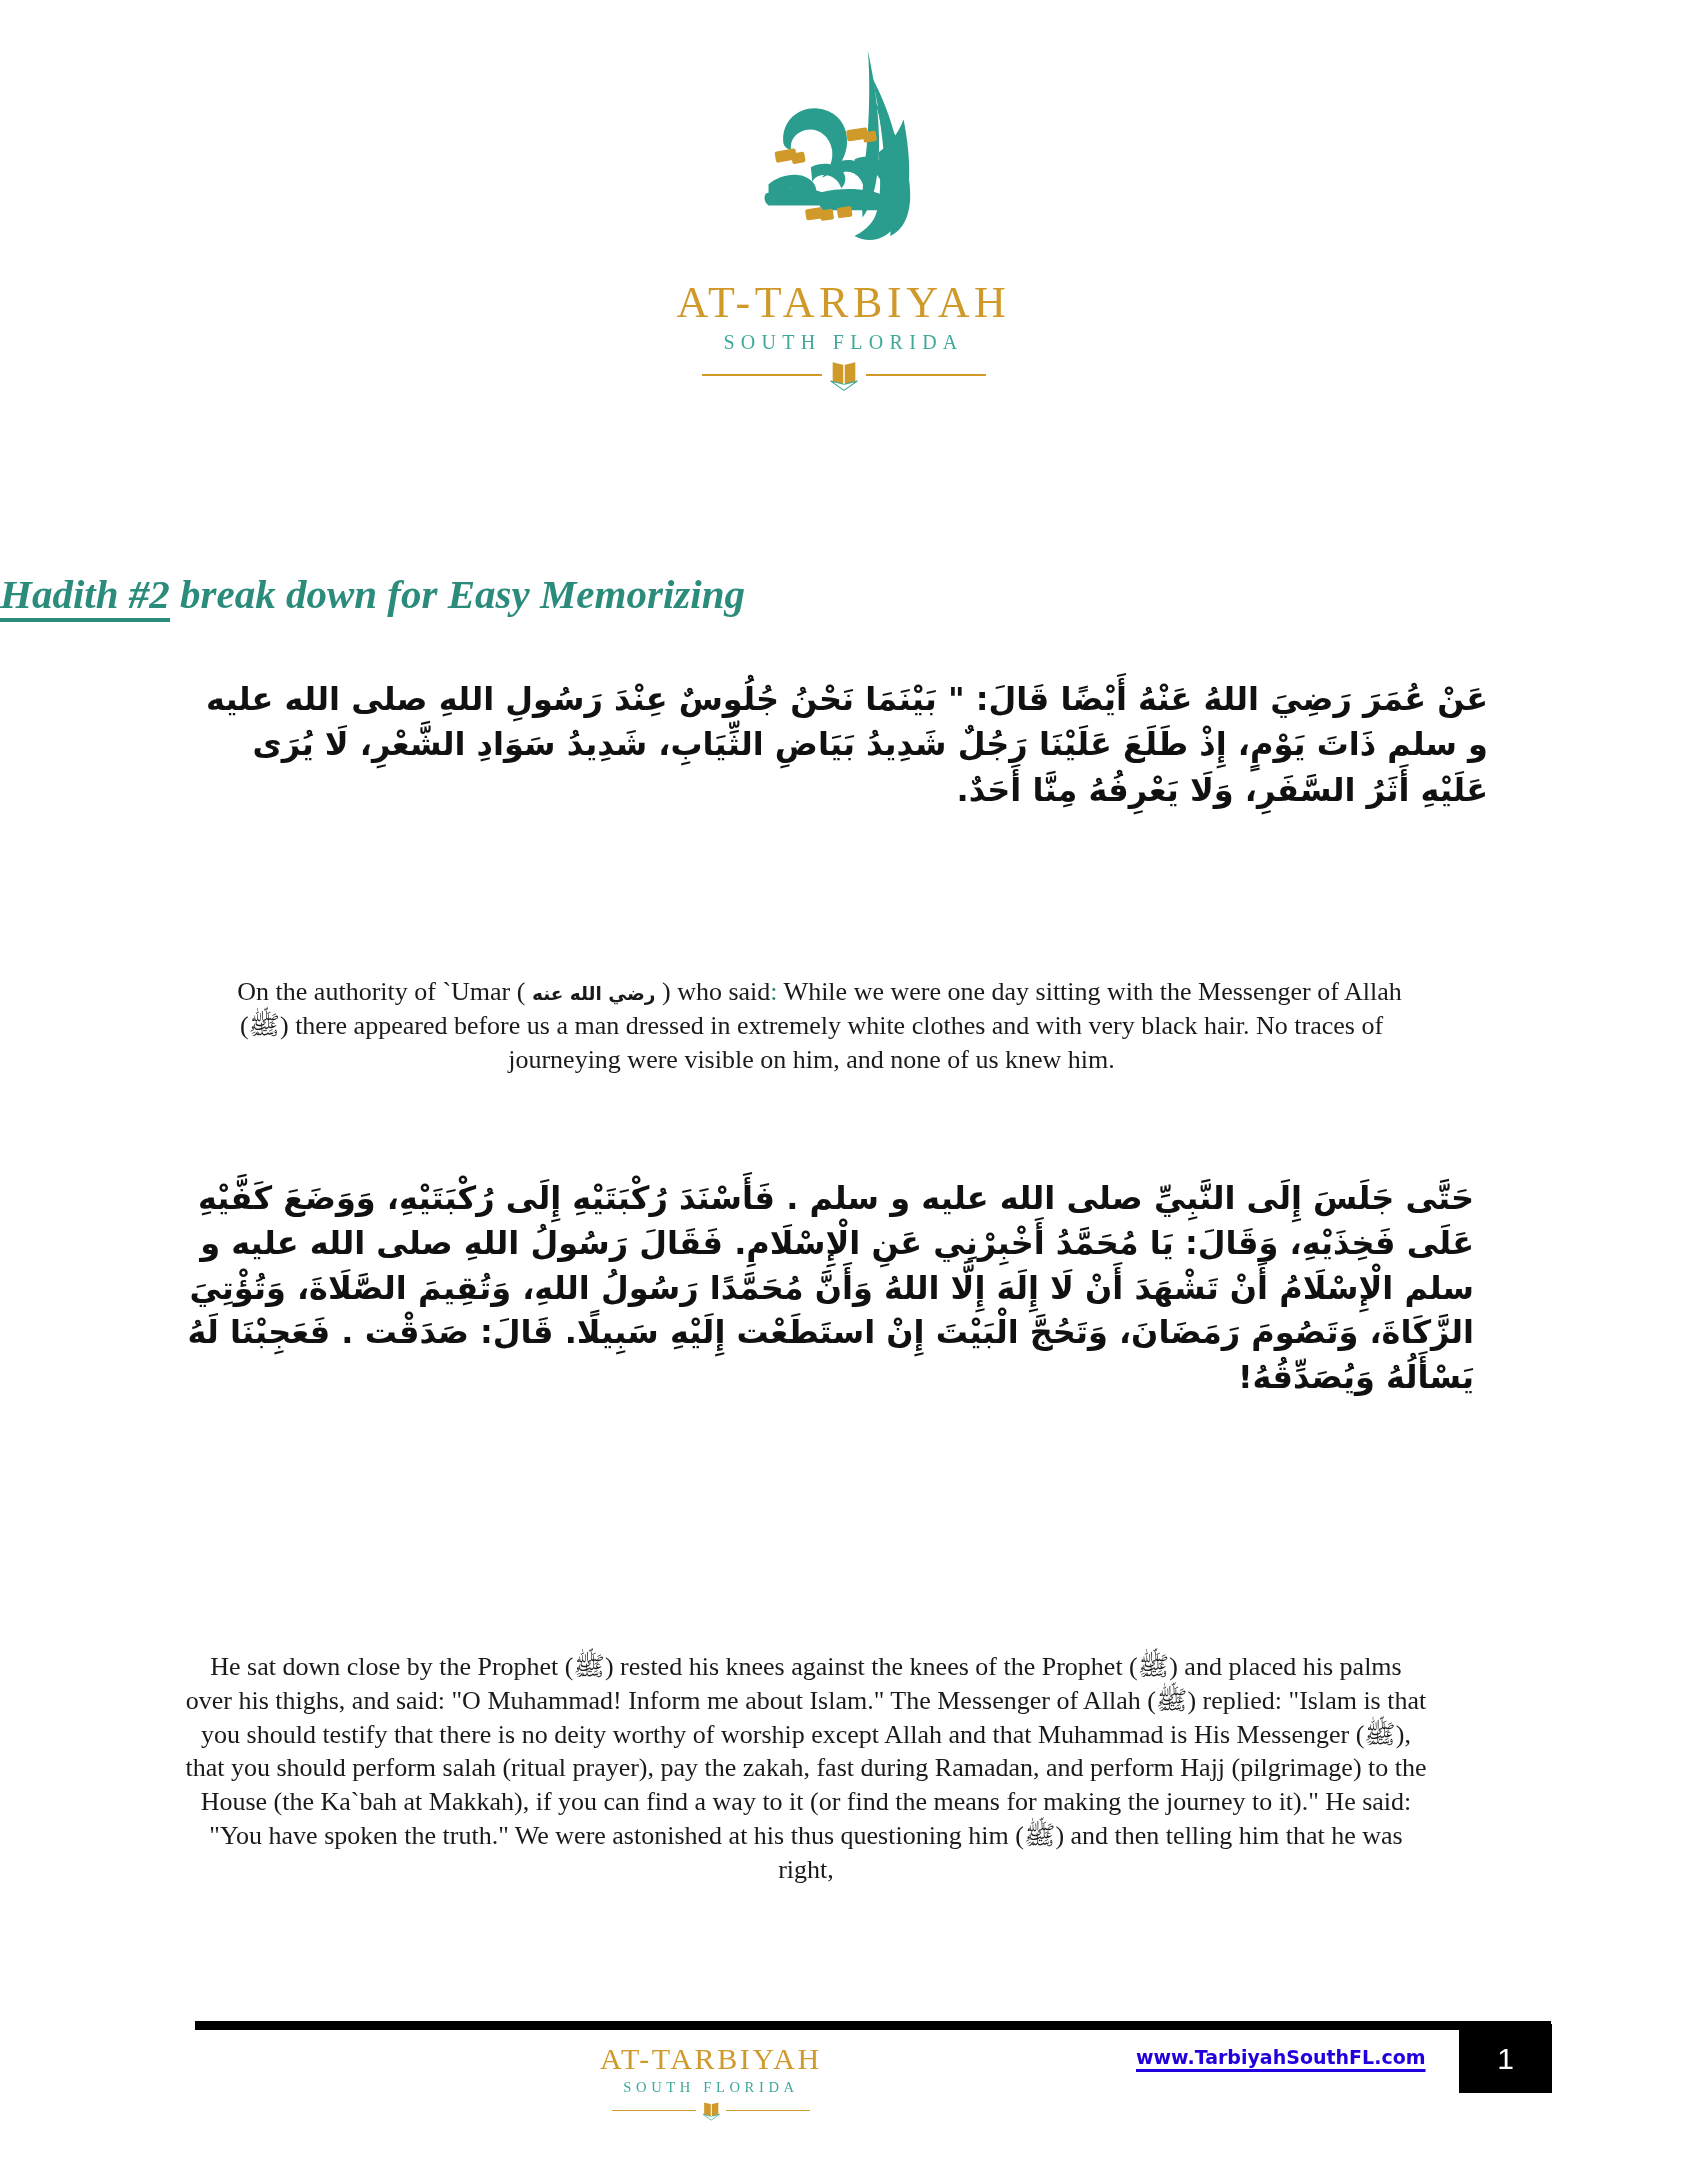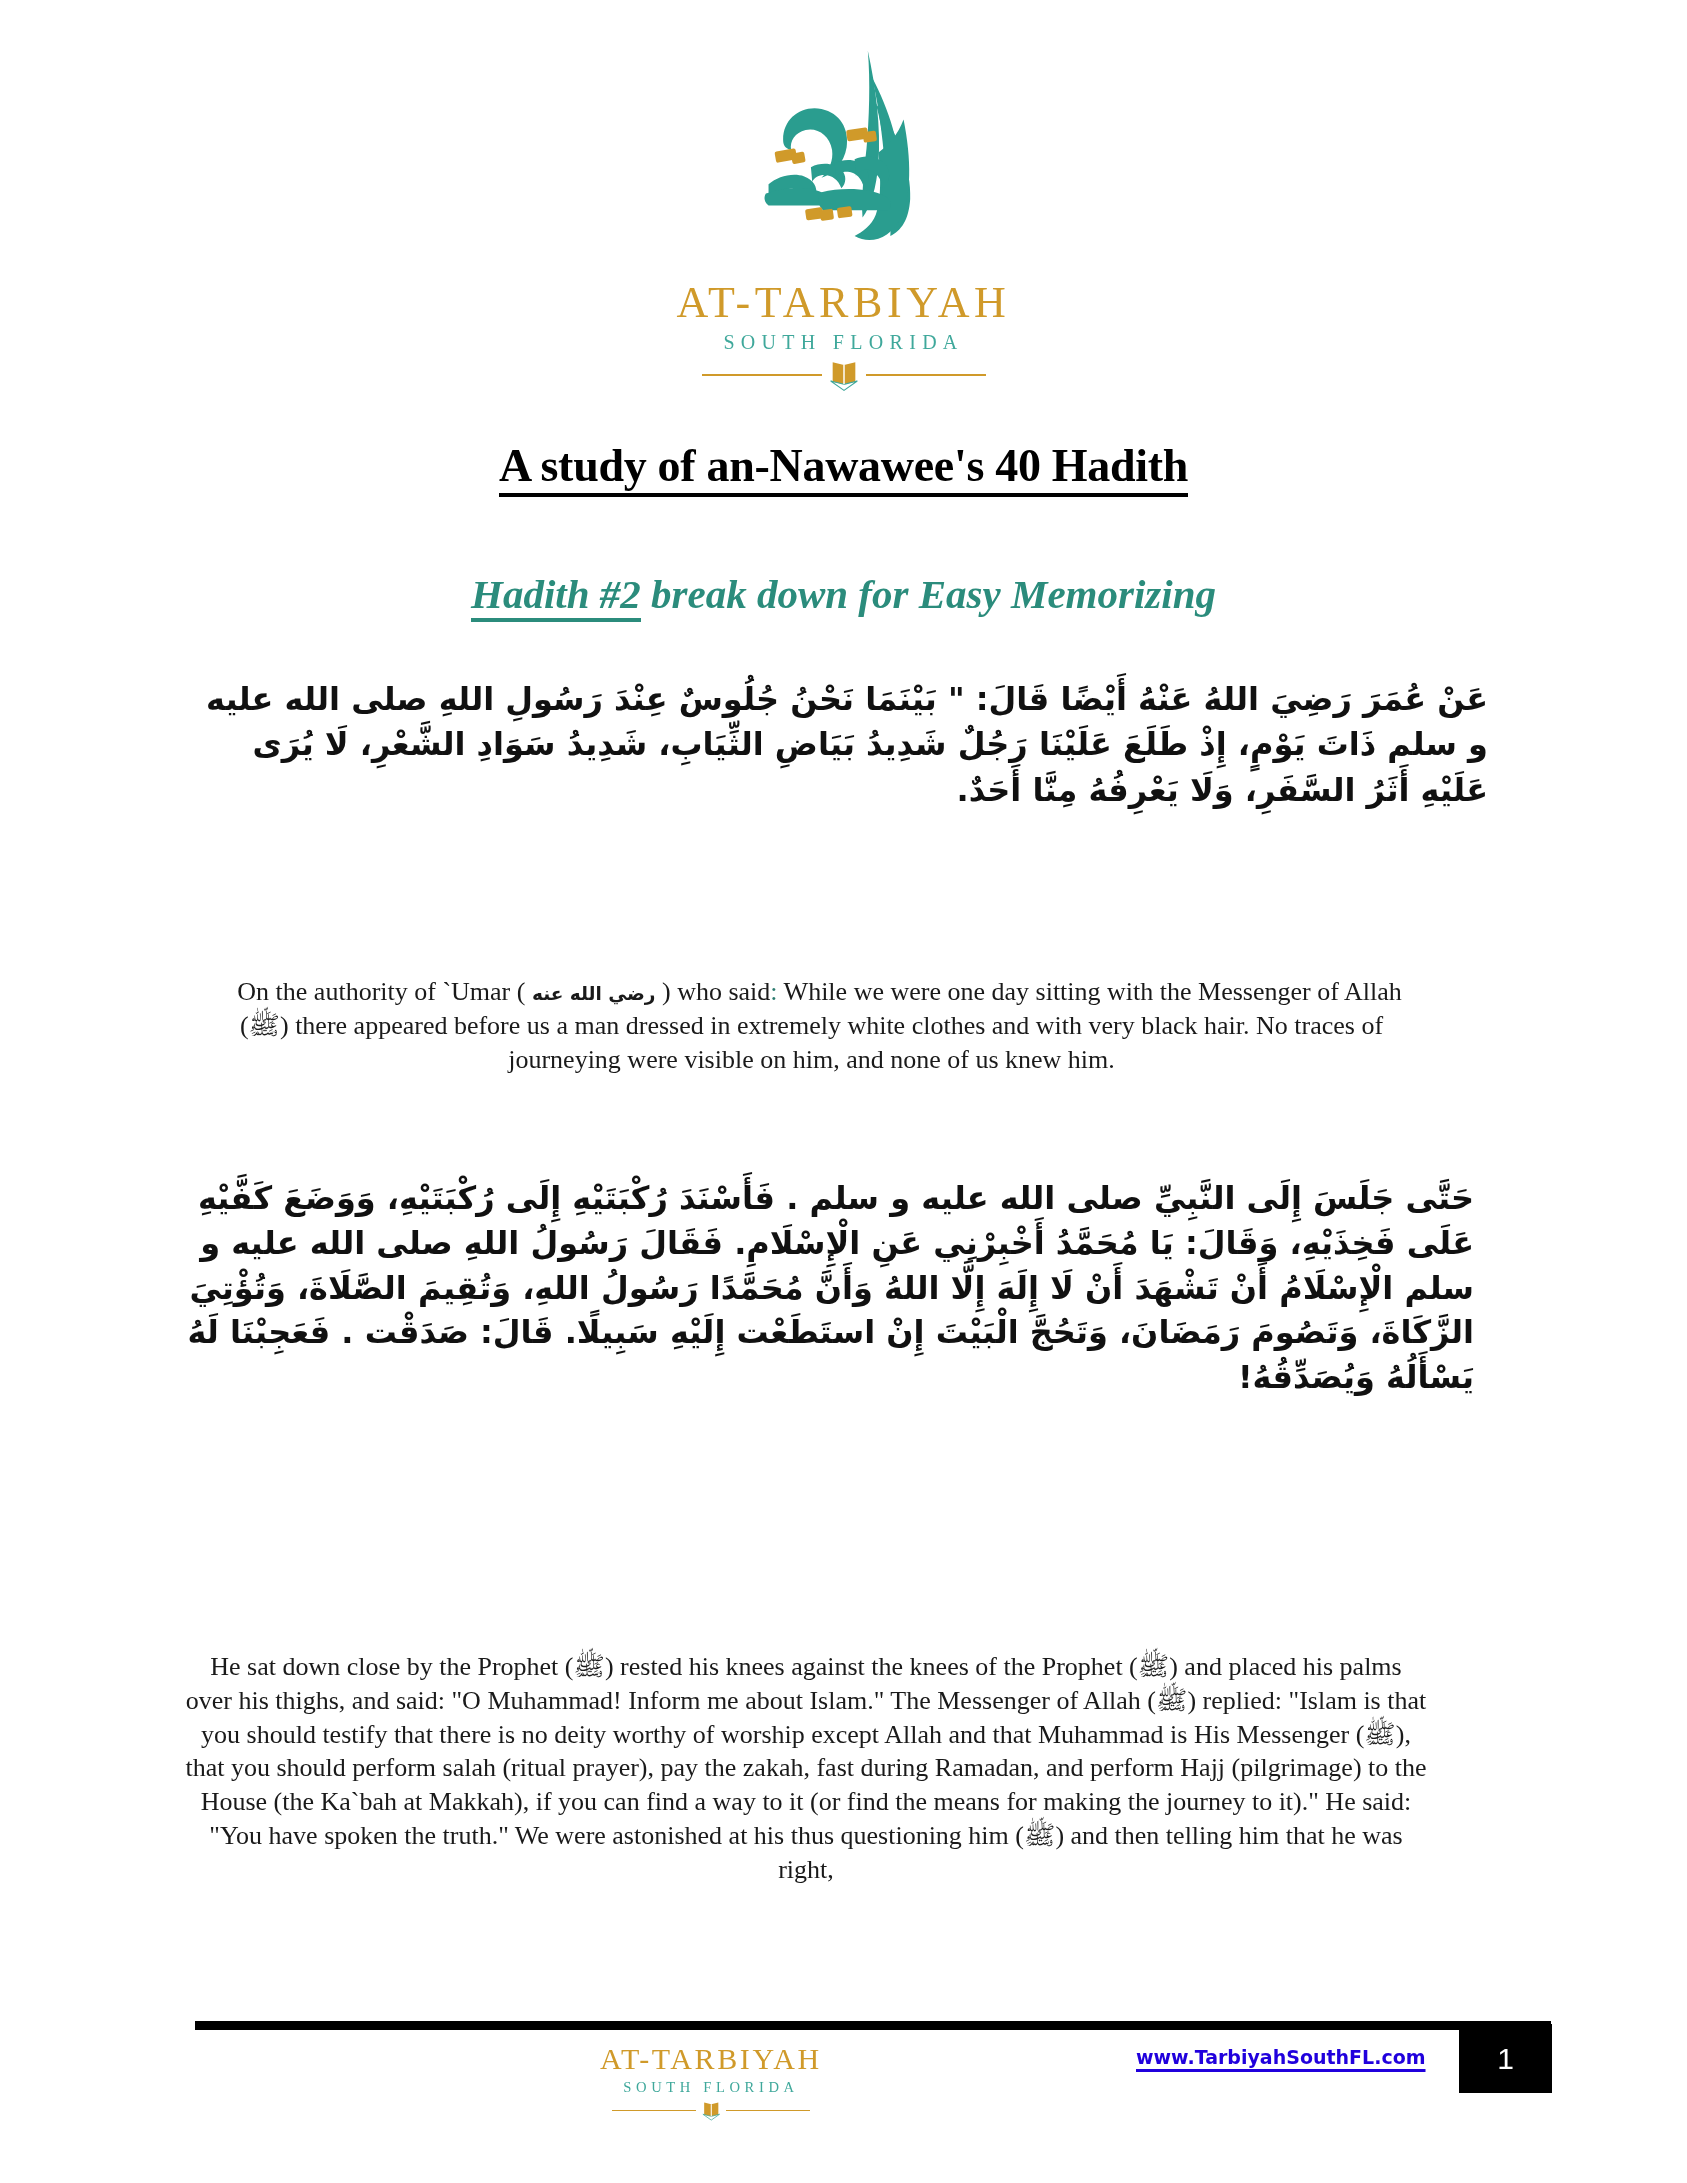--- a/index.html
+++ b/index.html
@@ -91,21 +91,21 @@
   .doc-title span.ul {
     border-bottom: 4.6px solid #000;
     padding-bottom: 2.6px;
   }
 
   .doc-subtitle {
     position: absolute;
     top: 539px;
     left: 0;
     width: 1687px;
-    text-align: center;
+    text-align: left;
     font-size: 41px;
     font-style: italic;
     font-weight: bold;
     color: #2B8C7C;
     line-height: 1.06;
     white-space: nowrap;
   }
   .doc-subtitle .ul2 {
     border-bottom: 4px solid #2B8C7C;
     padding-bottom: 1.3px;
@@ -278,21 +278,20 @@
       <svg class="logo-book" viewBox="0 0 54 48" aria-hidden="true">
         <path d="M27 9 L10 5 L10 34 L27 38 Z" fill="#D09A2A"></path>
         <path d="M27 9 L44 5 L44 34 L27 38 Z" fill="#D09A2A"></path>
         <path d="M27 38 L7 33 L27 47 L47 33 Z" fill="none" stroke="#3FA89B" stroke-width="1.6"></path>
         <path d="M27 9 L27 38" stroke="#ffffff" stroke-width="2.2"></path>
       </svg>
       <div class="logo-rule"></div>
     </div>
   </div>
 
-  <h1 class="doc-title"><span class="ul">A study of an-Nawawee's 40 Hadith</span></h1>
 
   <h2 class="doc-subtitle"><span class="ul2">Hadith #2</span><span> break down for Easy Memorizing</span></h2>
 
   <div class="arabic-block" id="arabic-block-1">عَنْ عُمَرَ رَضِيَ اللهُ عَنْهُ أَيْضًا قَالَ:
 " بَيْنَمَا نَحْنُ جُلُوسٌ عِنْدَ رَسُولِ اللهِ صلى الله عليه و سلم ذَاتَ يَوْمٍ، إِذْ طَلَعَ عَلَيْنَا رَجُلٌ شَدِيدُ بَيَاضِ الثِّيَابِ، شَدِيدُ سَوَادِ الشَّعْرِ، لَا يُرَى عَلَيْهِ أَثَرُ السَّفَرِ، وَلَا يَعْرِفُهُ مِنَّا أَحَدٌ.</div>
 
   <p class="english-para" id="english-para-1"><span>On the authority of `Umar ( </span><span style="direction:rtl;unicode-bidi:isolate;font-family:'DejaVu Sans',sans-serif;font-size:18.5px;font-weight:bold;">رضي الله عنه</span><span> ) who said</span><span class="colon-accent">:</span><span> While we were one day sitting with the Messenger of Allah (ﷺ) there appeared before us a man dressed in extremely white clothes and with very black hair. No traces of journeying were visible on him, and none of us knew him.</span></p>
 
   <div class="arabic-block" id="arabic-block-2">حَتَّى جَلَسَ إِلَى النَّبِيِّ صلى الله عليه و سلم . فَأَسْنَدَ رُكْبَتَيْهِ إِلَى رُكْبَتَيْهِ، وَوَضَعَ كَفَّيْهِ عَلَى فَخِذَيْهِ، وَقَالَ: يَا مُحَمَّدُ أَخْبِرْنِي عَنِ الْإِسْلَامِ. فَقَالَ رَسُولُ اللهِ صلى الله عليه و سلم الْإِسْلَامُ أَنْ تَشْهَدَ أَنْ لَا إِلَهَ إِلَّا اللهُ وَأَنَّ مُحَمَّدًا رَسُولُ اللهِ، وَتُقِيمَ الصَّلَاةَ، وَتُؤْتِيَ الزَّكَاةَ، وَتَصُومَ رَمَضَانَ، وَتَحُجَّ الْبَيْتَ إِنْ استَطَعْت إِلَيْهِ سَبِيلًا. قَالَ: صَدَقْت . فَعَجِبْنَا لَهُ يَسْأَلُهُ وَيُصَدِّقُهُ!</div>
 

